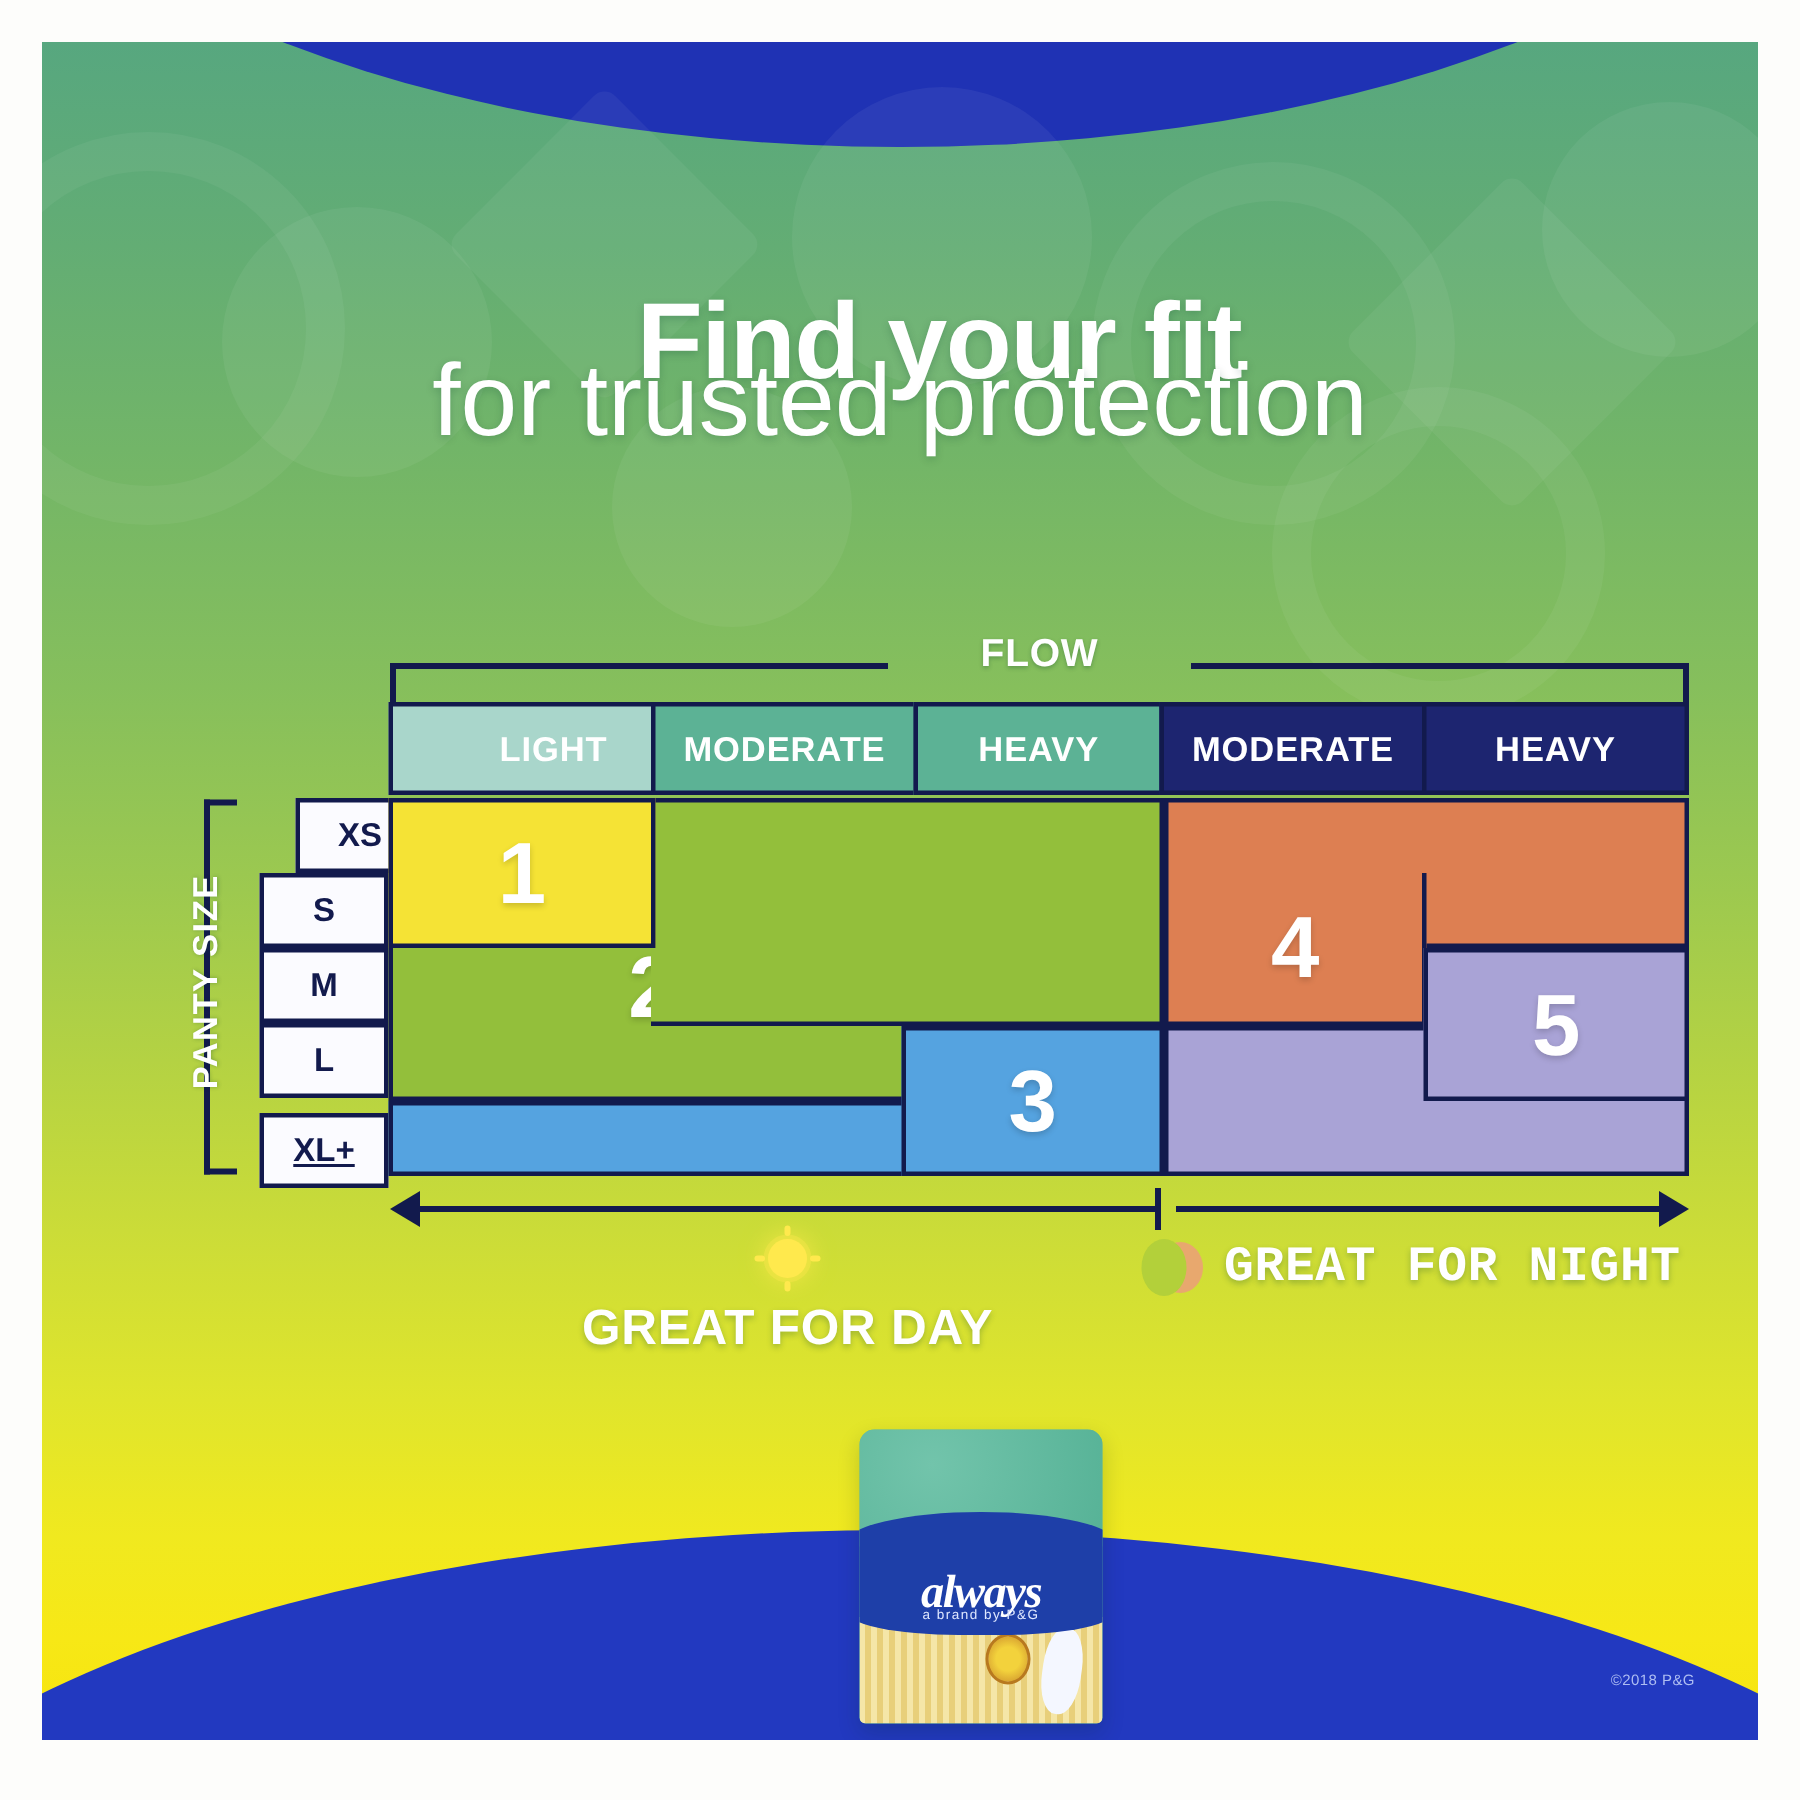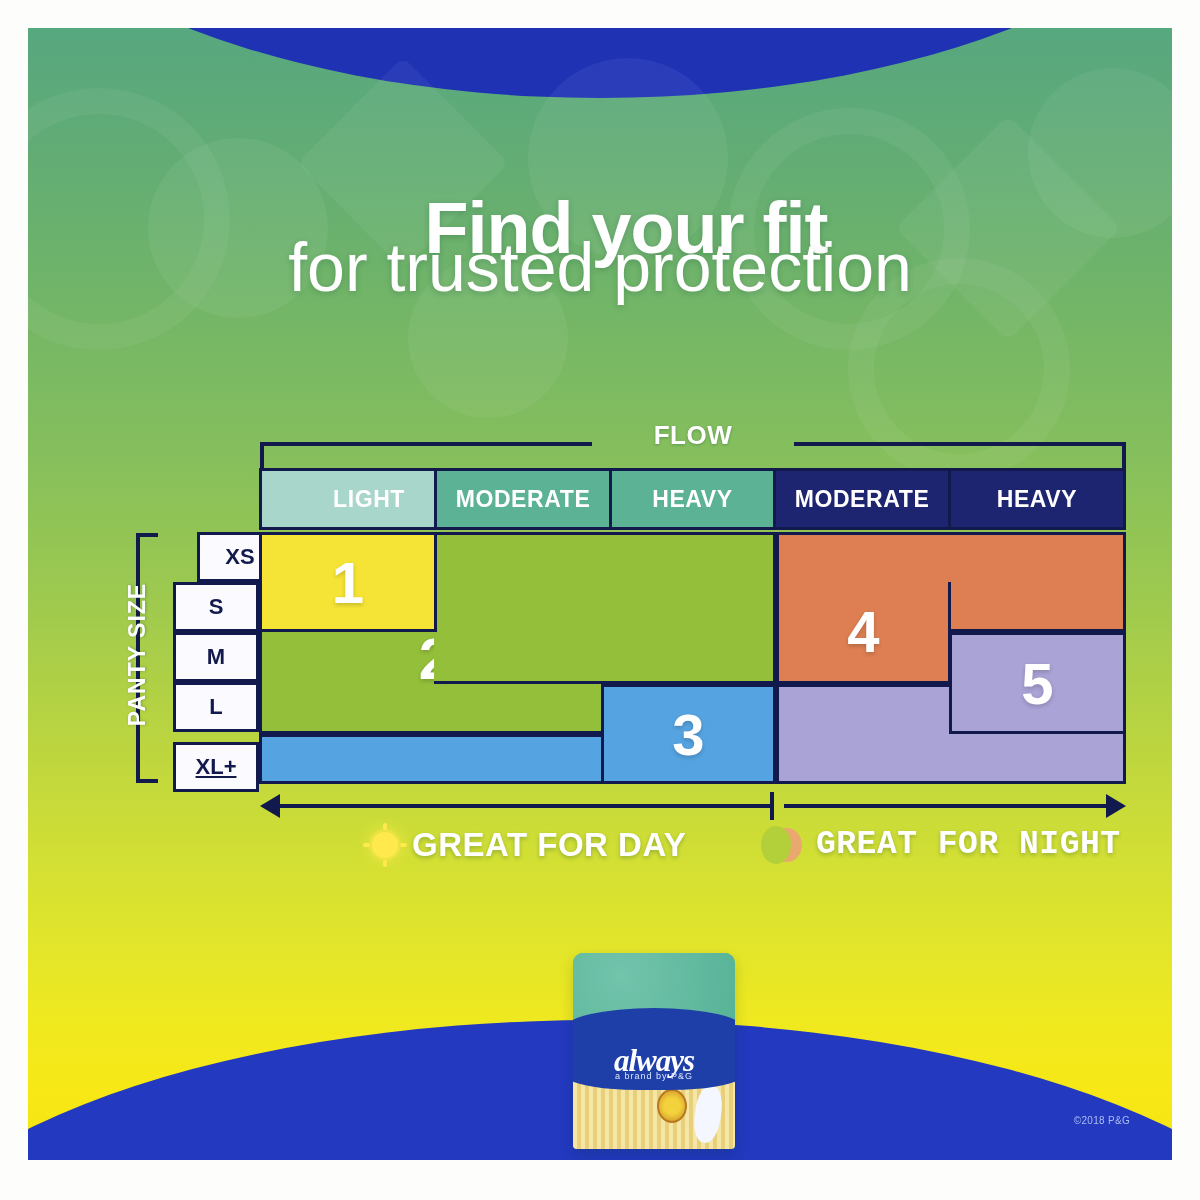--- a/index.html
+++ b/index.html
@@ -96,21 +96,21 @@
   #atip-l{left:0;border-right:20px solid #121a4d;}
   #atip-r{right:0;border-left:20px solid #121a4d;}
   #aline-l{left:16px;width:494px;}
   #aline-r{left:524px;right:16px;}
   #adiv{position:absolute;left:510px;top:2px;width:4px;height:28px;background:#121a4d;}
 
   #labelrow{position:absolute;left:232px;top:798px;width:866px;height:46px;}
   .labelgrp{position:absolute;display:flex;align-items:center;gap:14px;
     color:#ffffff;font-weight:bold;font-size:33px;letter-spacing:.5px;
     text-shadow:0 2px 4px rgba(0,60,40,.28);}
-  #day-grp{left:112px;}
+  #day-grp{left:128px;flex-direction:column;}
   #night-grp{left:512px;font-family:Liberation Mono, monospace;}
   .sun{width:26px;height:26px;border-radius:50%;background:#ffe94d;
     box-shadow:0 0 0 3px rgba(255,233,77,.35),0 0 14px 4px rgba(255,233,77,.55);position:relative;}
   .sun i{position:absolute;left:11px;top:-9px;width:4px;height:7px;background:#ffe94d;border-radius:2px;}
   .sun i:nth-child(2){transform:rotate(90deg);transform-origin:2px 22px;}
   .sun i:nth-child(3){transform:rotate(180deg);transform-origin:2px 22px;}
   .sun i:nth-child(4){transform:rotate(270deg);transform-origin:2px 22px;}
   .moon{width:30px;height:34px;position:relative;}
   .moon::before{content:"";position:absolute;inset:0;border-radius:50%;background:#e8a86e;}
   .moon::after{content:"";position:absolute;left:-11px;top:-2px;width:30px;height:38px;

